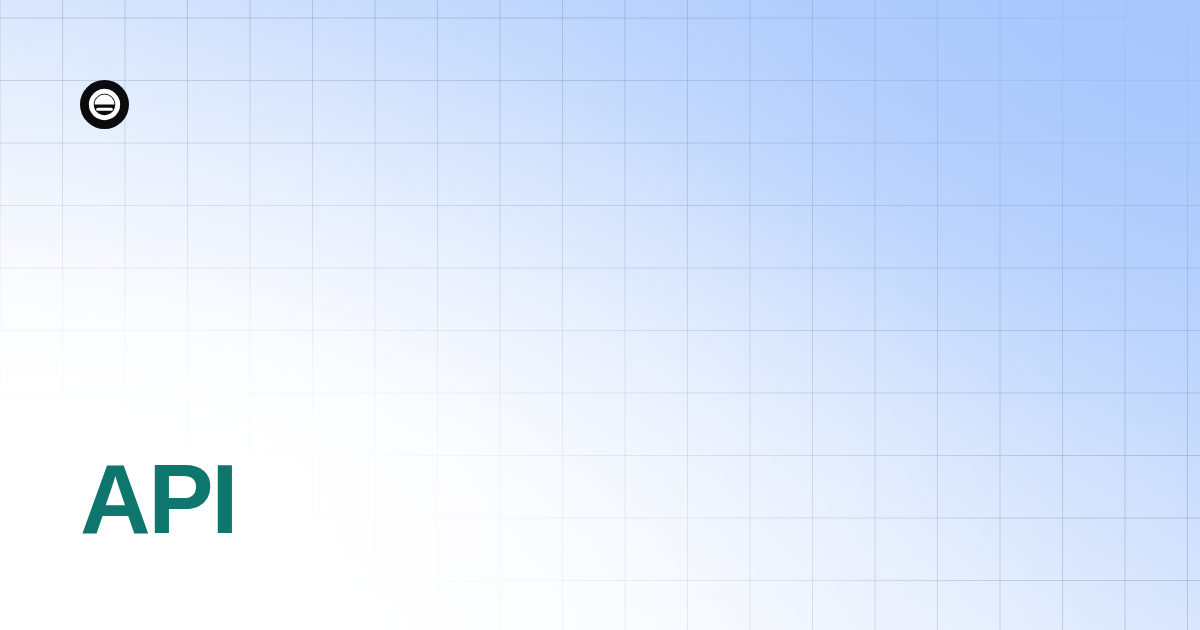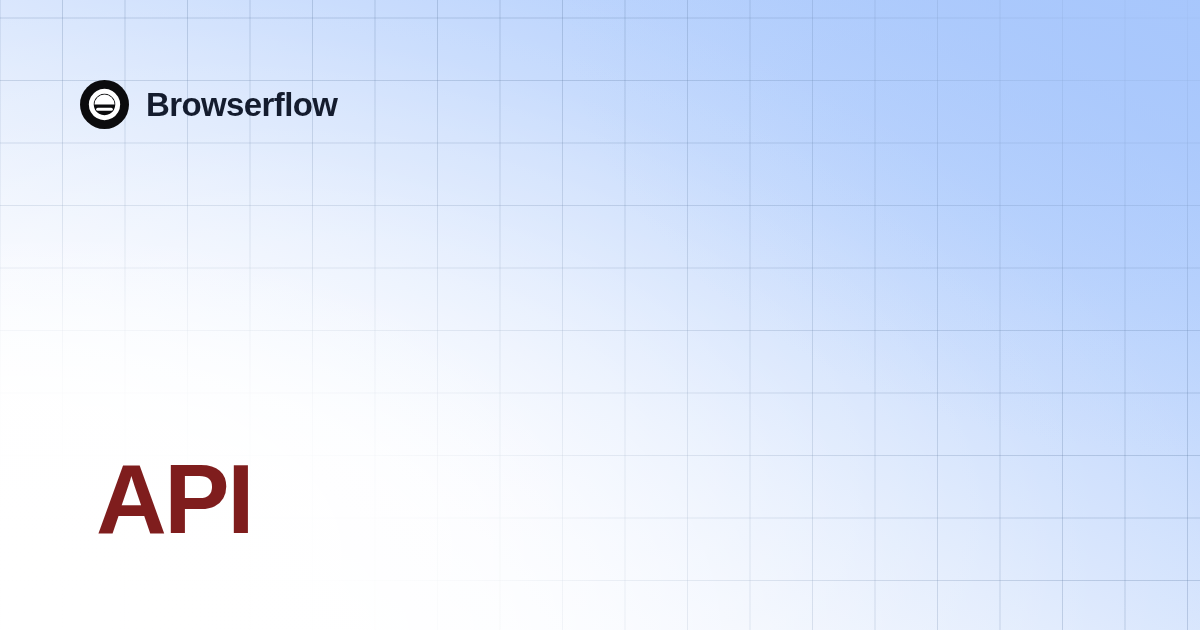--- a/index.html
+++ b/index.html
@@ -122,23 +122,22 @@
 
   
   .headline {
     position:absolute;
     left:80px;
     top:450px;
     font-size:98px;
     font-weight:bold;
     letter-spacing:-2.5px;
     line-height:1;
-    color:#7f1d1d;
+    color:#0f766e;
     white-space:nowrap;
-    margin-left:16px;
   }
 </style>
 </head>
 <body>
 
 <div class="og-card">
 
   <div class="bg-gradient"></div>
   <div class="bg-grid"></div>
   <div class="grid-mask-a"></div>
@@ -152,19 +151,18 @@
       <svg class="brand-mark" viewBox="0 0 100 100" aria-hidden="true">
         <circle cx="50" cy="50" r="50" fill="#0b0b0d"></circle>
         <path d="M50 18
                  A32 32 0 1 1 49.99 18 Z
                  M50 28
                  A22 22 0 1 0 50.01 28 Z" fill="#ffffff" fill-rule="evenodd"></path>
         <path d="M29.5 50 A20.5 20.5 0 0 1 70.5 50 Z" fill="#ffffff"></path>
         <rect x="33" y="56.5" width="34" height="6.5" rx="3.25" fill="#ffffff"></rect>
       </svg>
 
-      <span class="brand-name">Browserflow</span>
     </div>
 
     <div class="headline">API</div>
 
   </div>
 </div>
 
 </body></html>

